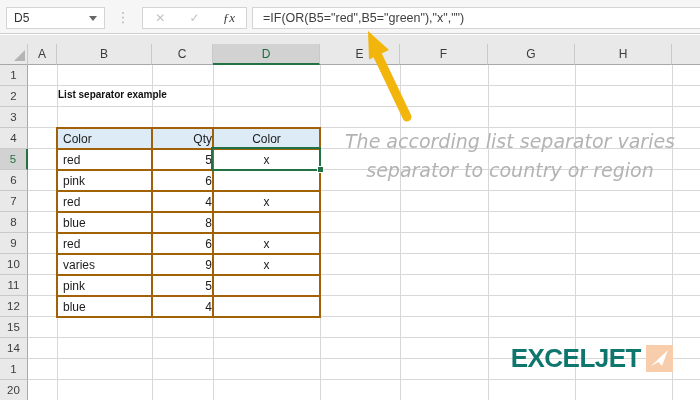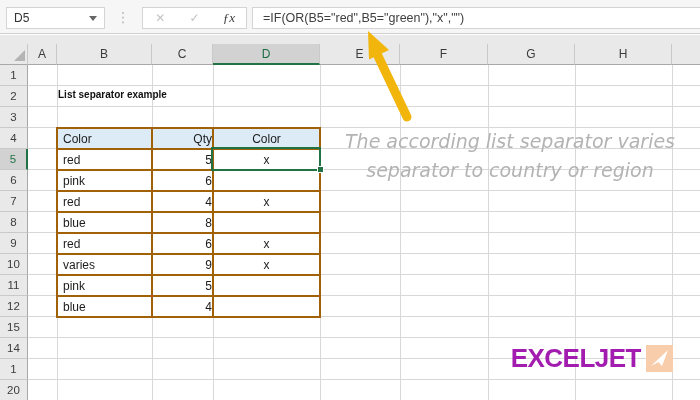--- a/index.html
+++ b/index.html
@@ -46,21 +46,21 @@
   .datatable tr.hdr td { background:#DDEBF7; }
   .sel-box { position:absolute; left:211px; top:147px; width:110px; height:24px; border:2px solid #217346; z-index:3; }
   .fill-handle { position:absolute; left:317px; top:166px; width:7px; height:7px; background:#217346; border:1px solid #fff; z-index:4; }
 
   
   .annotation { position:absolute; left:332px; top:127px; width:356px; text-align:center; font-family:"DejaVu Sans", sans-serif; font-style:italic; font-size:19px; line-height:29px; color:#b3b3b3; z-index:2; }
   .arrow-svg { position:absolute; left:0; top:0; z-index:5; pointer-events:none; }
 
   
   .logo { position:absolute; right:27px; bottom:26px; display:flex; align-items:center; gap:5px; z-index:2; }
-  .logo-text { font-size:26px; font-weight:800; color:#a21caf; letter-spacing:-0.5px; }
+  .logo-text { font-size:26px; font-weight:800; color:#0f766e; letter-spacing:-0.5px; }
   .logo-sq { width:27px; height:27px; background:#f8cdab; display:flex; align-items:center; justify-content:center; }
 </style>
 </head>
 <body>
 
 <div class="stage">
 
   <div class="topbar">
     <div class="namebox">
       <span>D5</span>

